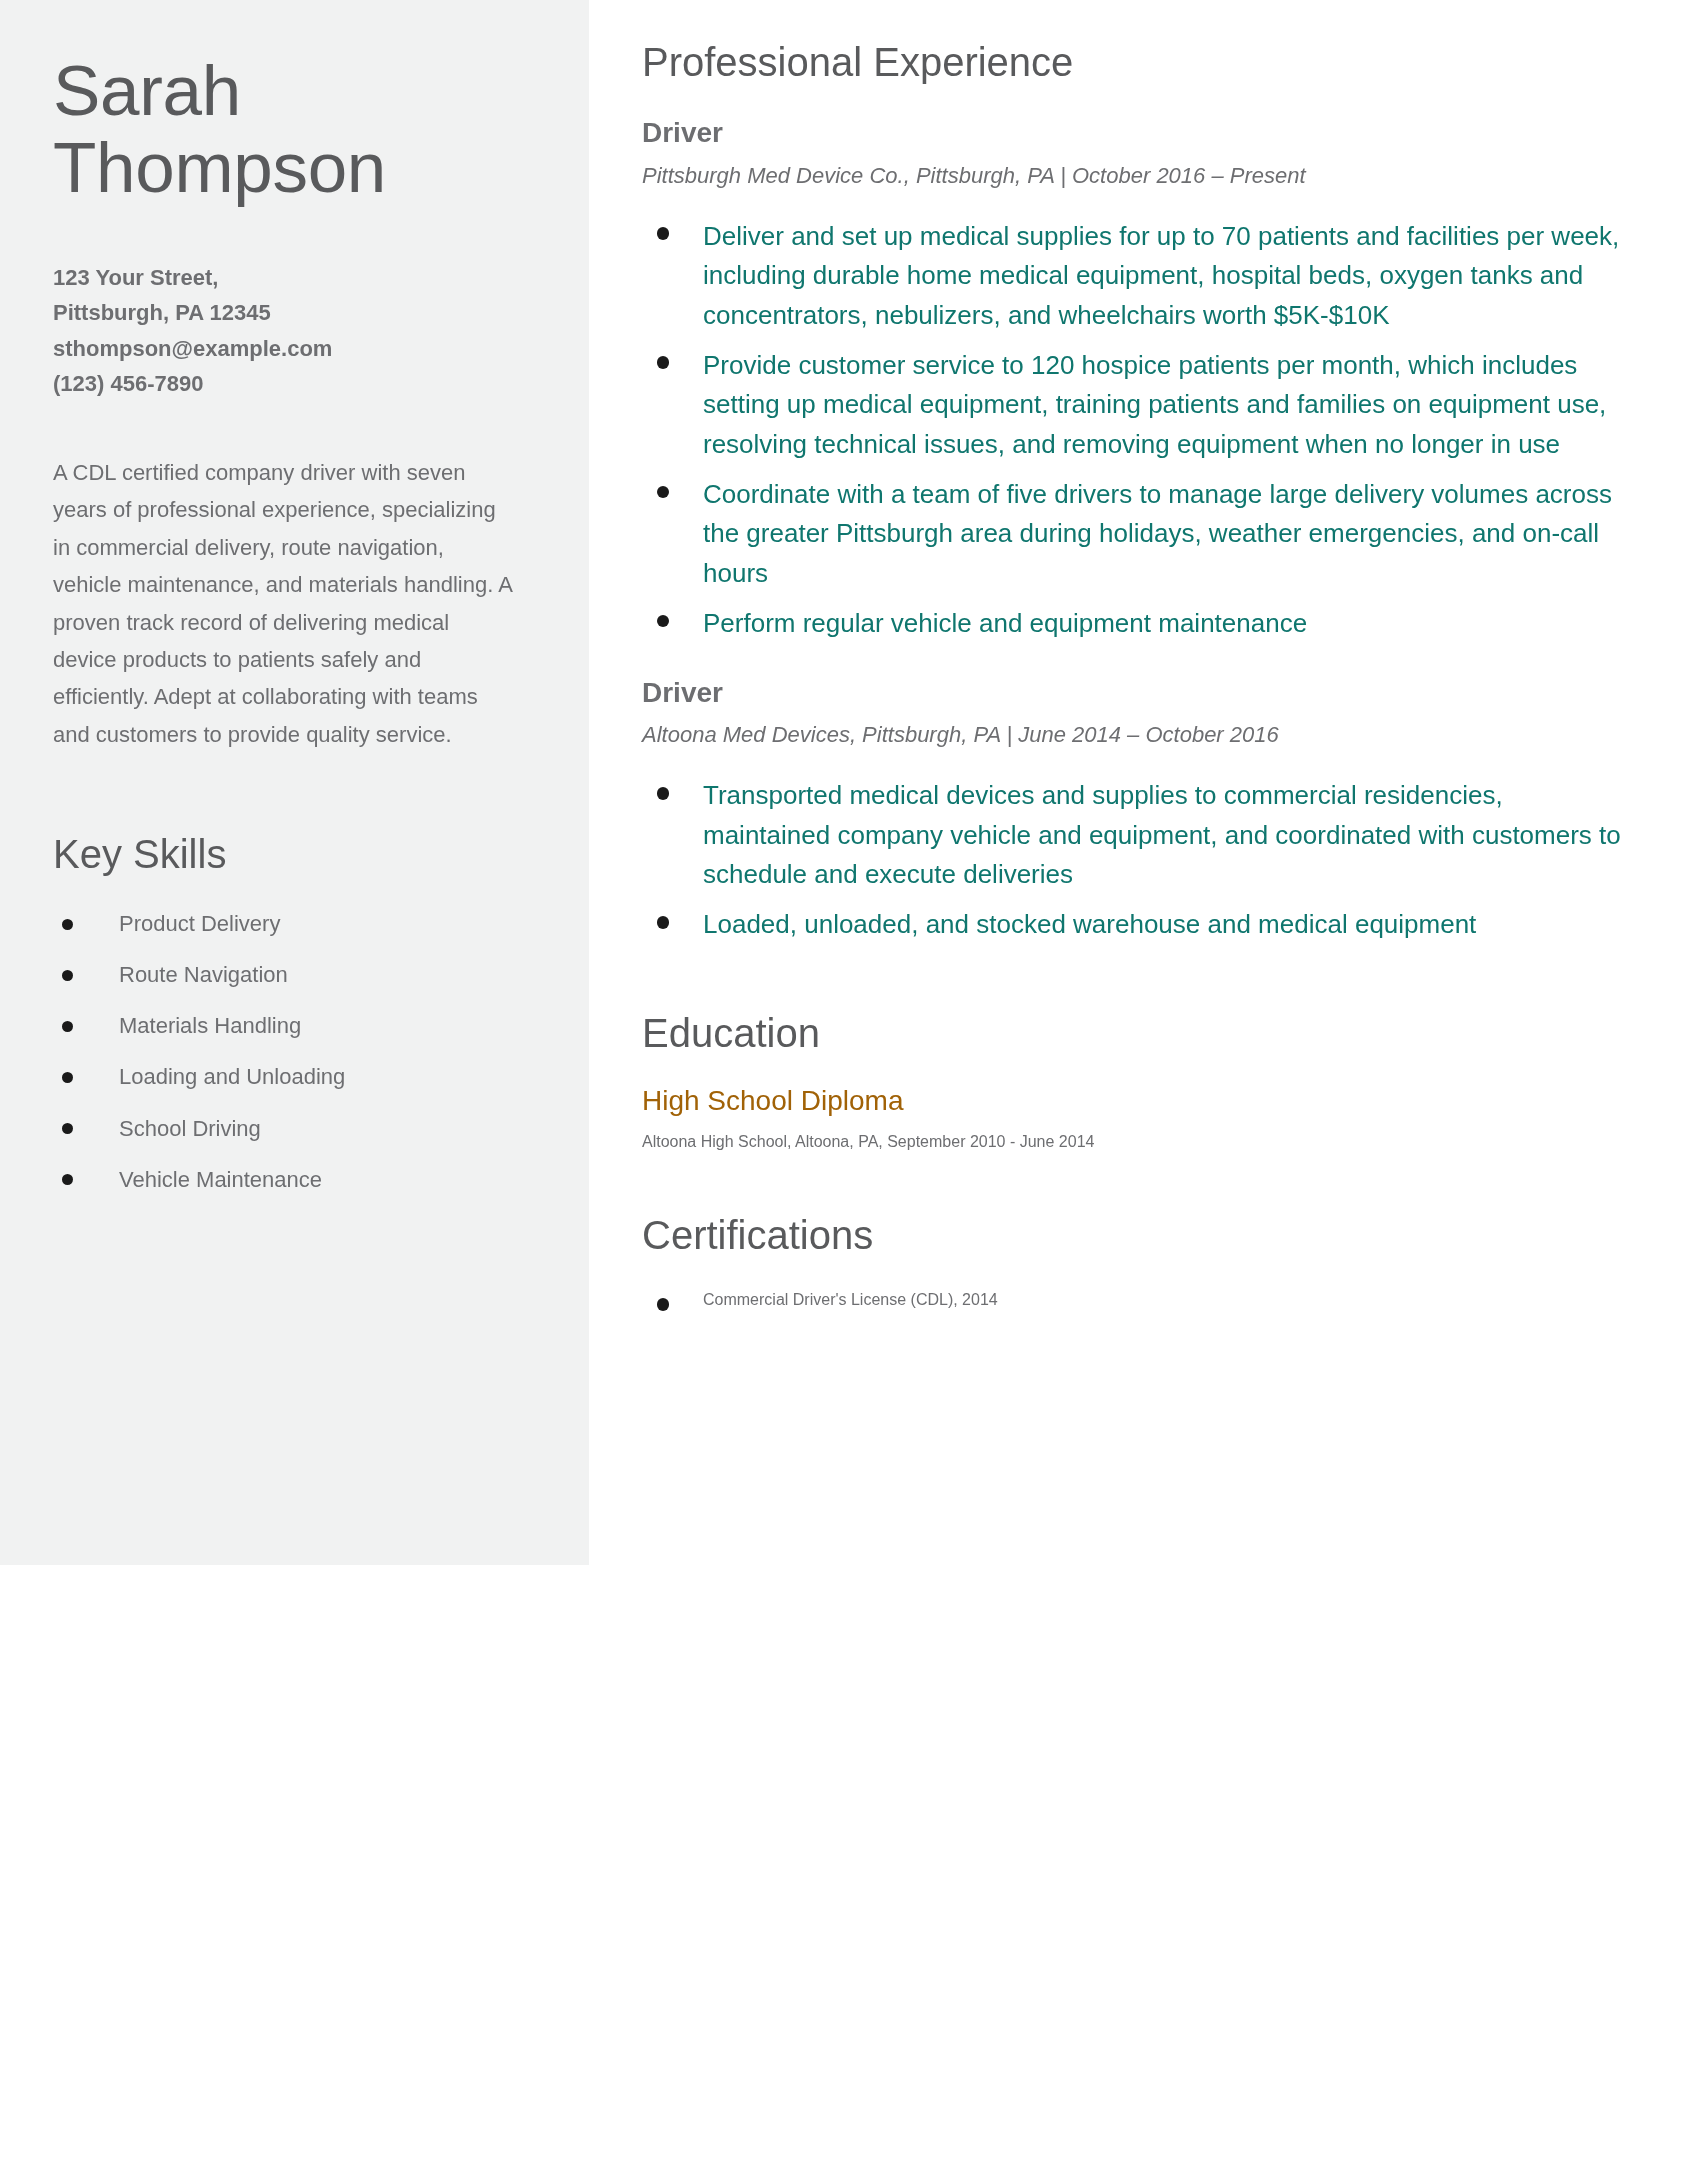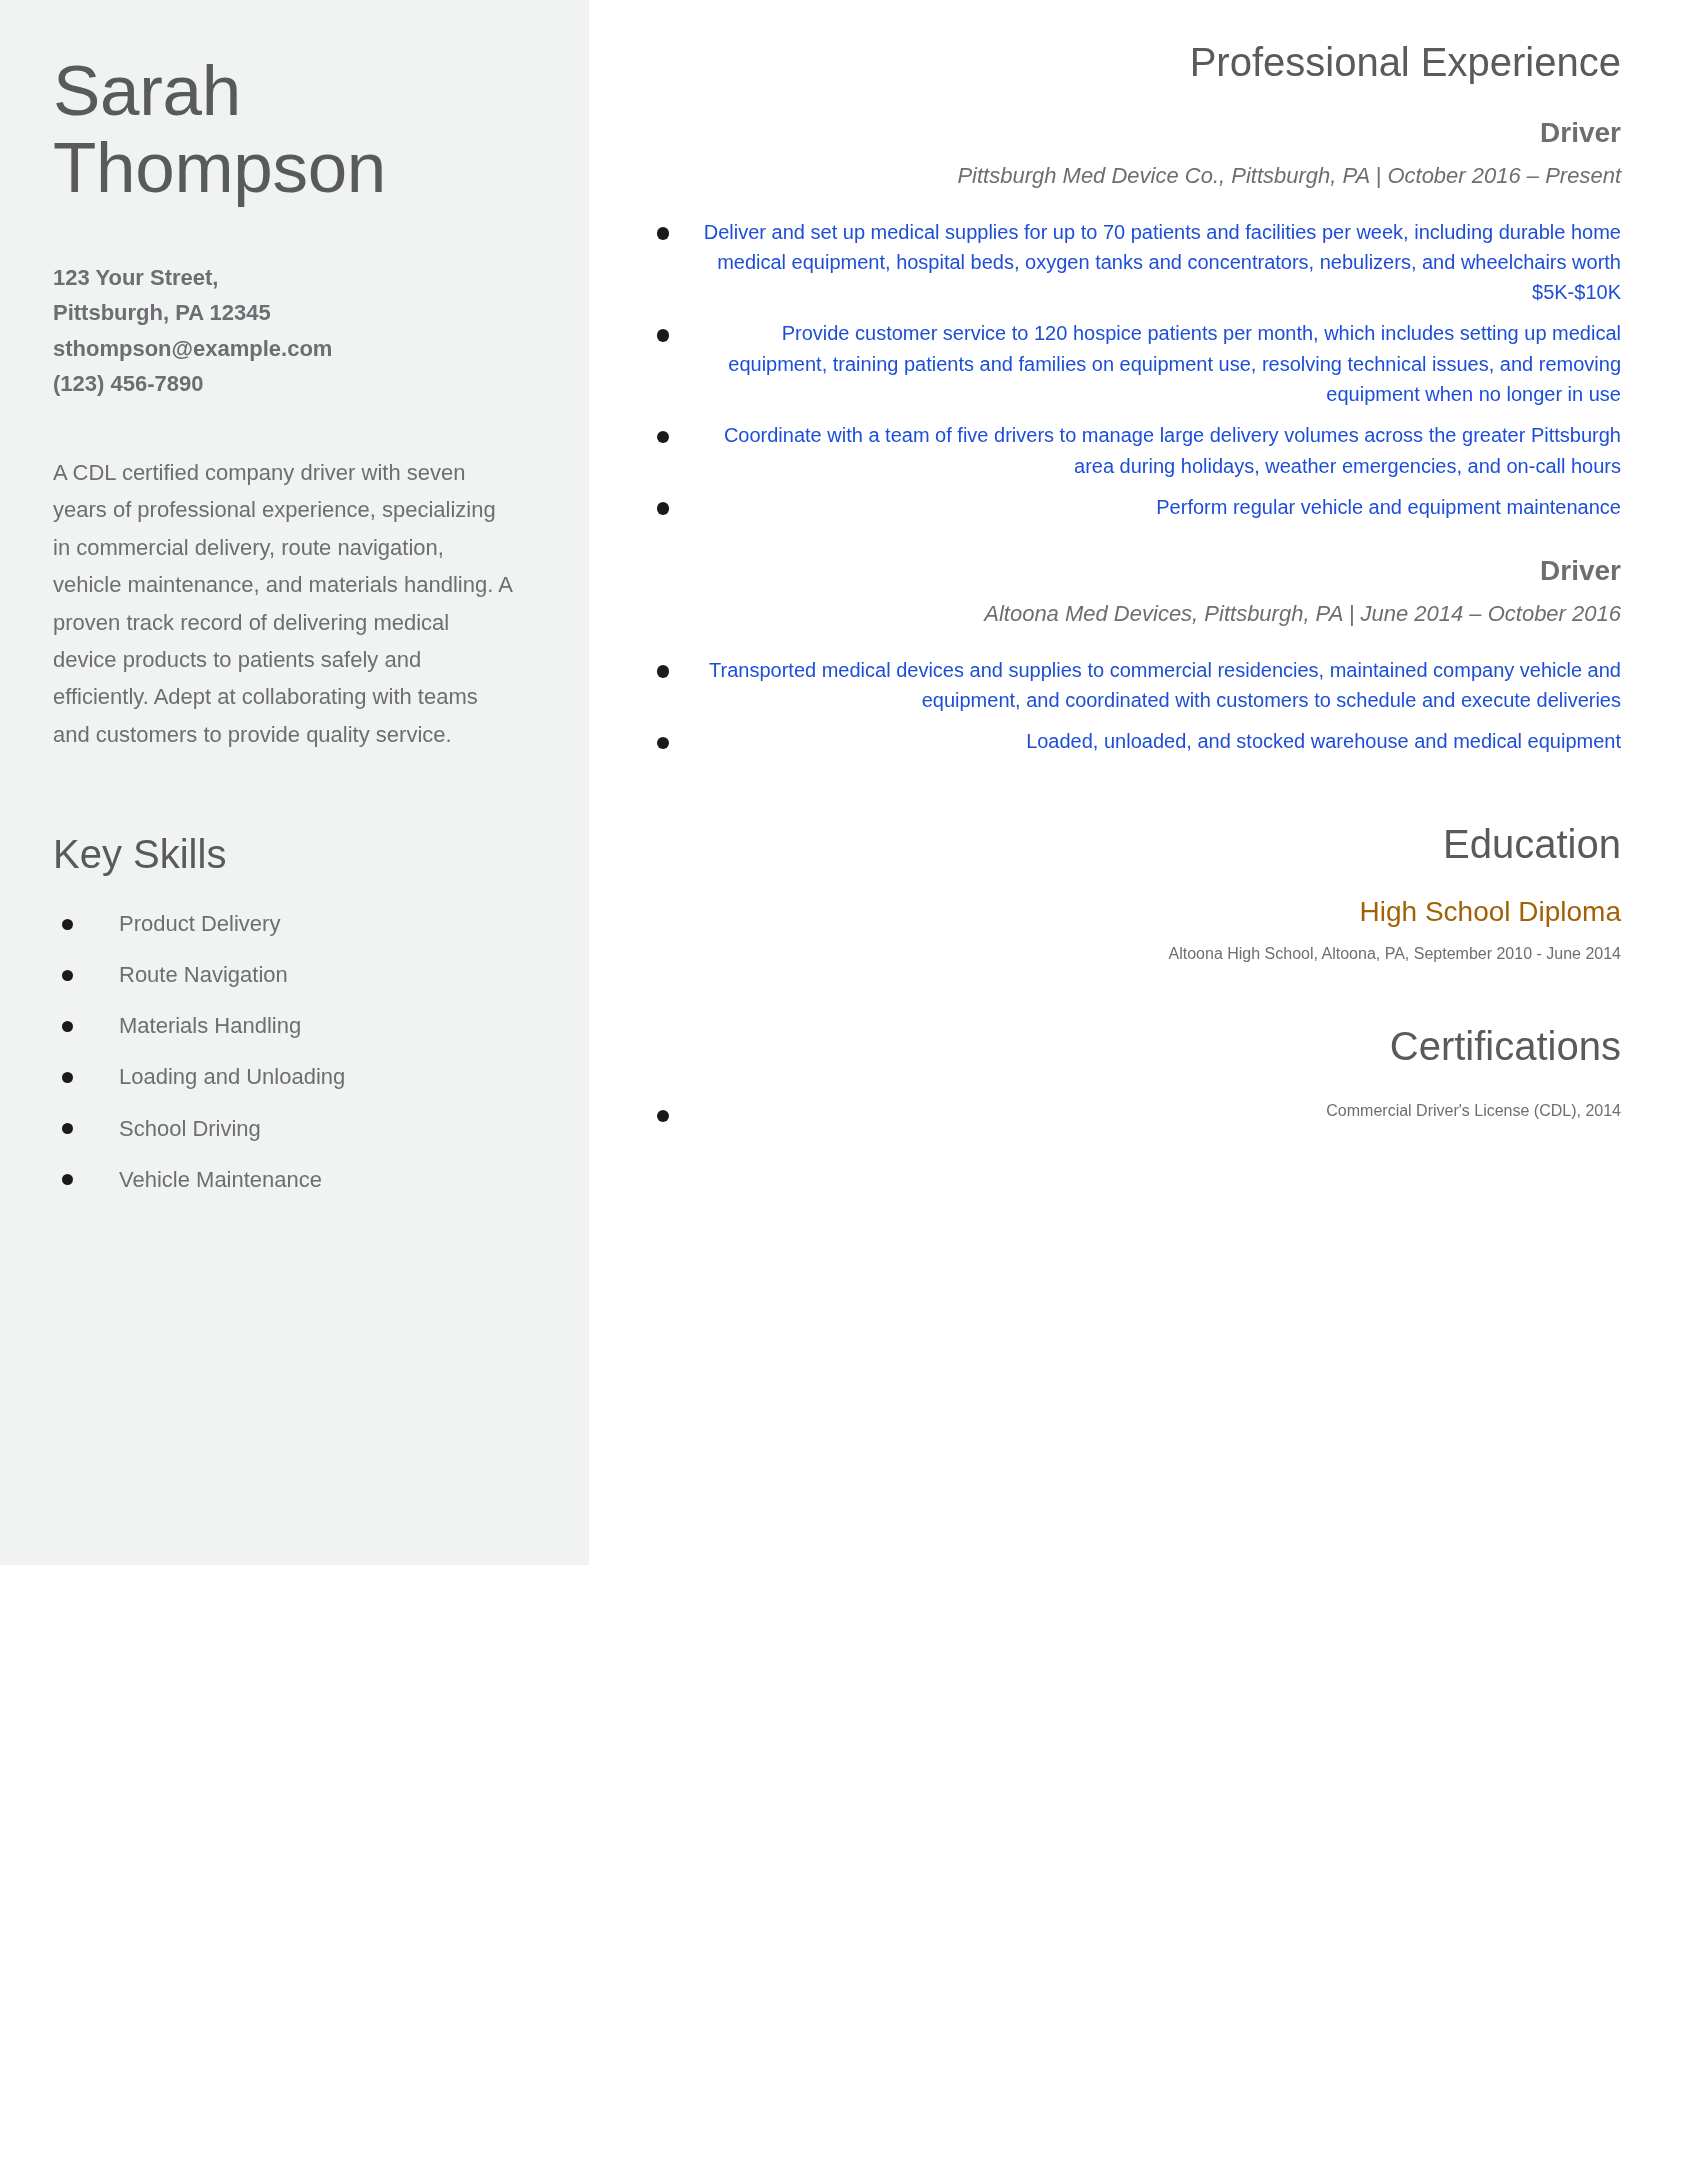--- a/index.html
+++ b/index.html
@@ -98,21 +98,20 @@
     background: #1a1a1a;
   }
 
   
   .main {
     flex: 1;
     height: 2009px;
     background: #ffffff;
     box-sizing: border-box;
     padding: 40px 66px 0 53px;
-    text-align: right;
   }
 
   .main-heading {
     font-size: 40px;
     font-weight: 300;
     color: #595a5c;
     line-height: 1.1;
     margin: 0;
   }
   .main-heading.edu { margin-top: 66px; }
@@ -135,23 +134,23 @@
     margin: 12px 0 0 0;
   }
 
   .bullets {
     margin: 26.5px 0 0 0;
     padding: 0;
     list-style: none;
   }
   .bullets li {
     position: relative;
-    font-size: 20px;
-    font-weight: 400;
-    color: #1d4ed8;
+    font-size: 26px;
+    font-weight: 400;
+    color: #0f766e;
     line-height: 1.52;
     padding-left: 61px;
     margin-bottom: 10.6px;
   }
   .bullets li .bullet-dot {
     position: absolute;
     left: 14.6px;
     top: 10.6px;
     width: 12.6px;
     height: 12.6px;

